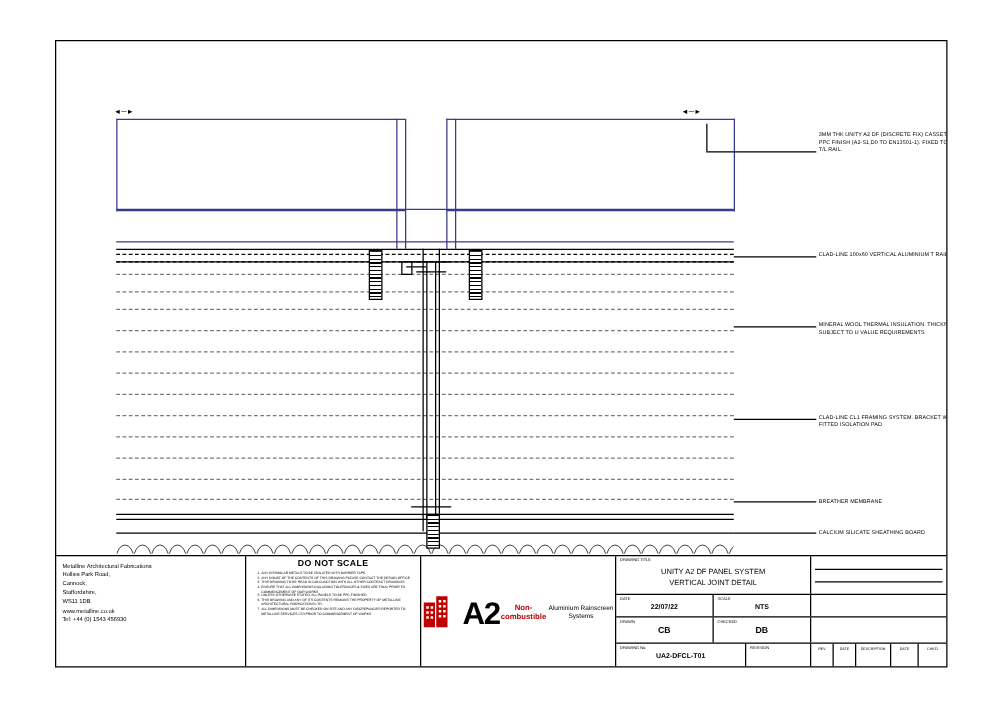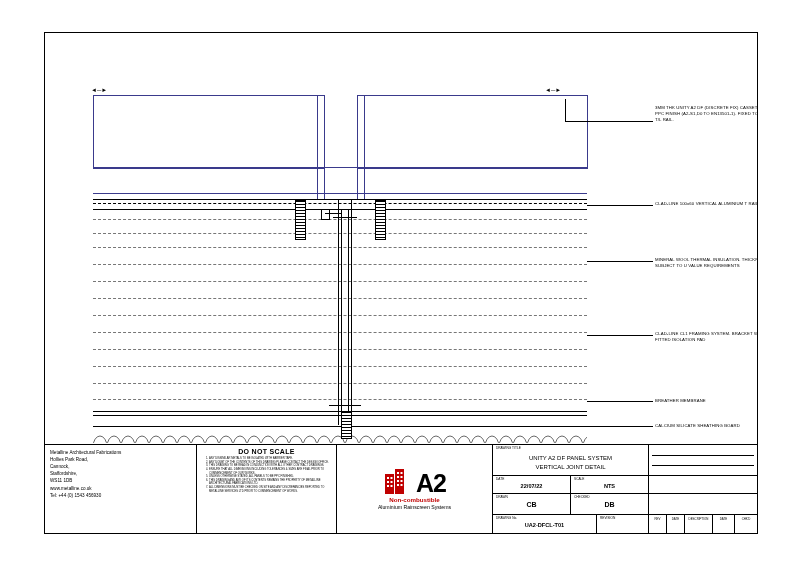--- a/index.html
+++ b/index.html
@@ -45,21 +45,21 @@
 
   .dimarrow{position:absolute;font-size:6px;line-height:6px;}
 
   
   .tb{position:absolute;left:0;bottom:0;width:100%;height:88px;border-top:1px solid #000;display:flex;}
   .tb-col{border-right:1px solid #000;box-sizing:border-box;}
   .c1{width:152px;padding:4px 5px;font-size:4.6px;line-height:1.55;}
   .c2{width:140px;padding:3px 4px;}
   .c2 .dns{text-align:center;font-size:7px;font-weight:bold;letter-spacing:.3px;margin-bottom:2px;}
   .c2 ol{margin:0;padding-left:8px;font-size:2.7px;line-height:1.35;}
-  .c3{width:156px;display:flex;align-items:center;justify-content:center;flex-direction:column;}
+  .c3{width:156px;display:flex;align-items:center;justify-content:center;}
   .c4{flex:1;display:flex;flex-direction:column;}
   .logo{display:flex;align-items:flex-end;gap:3px;}
   .logo-mark{width:30px;height:26px;position:relative;}
   .logo-a{font-size:25px;font-weight:bold;color:#000;line-height:22px;letter-spacing:-1px;}
   .logo-sub1{font-size:6.2px;font-weight:bold;color:#c00000;text-align:center;margin-top:2px;}
   .logo-sub2{font-size:5.2px;color:#000;text-align:center;margin-top:1px;}
 
   .r{display:flex;border-bottom:1px solid #000;}
   .r:last-child{border-bottom:none;}
   .cell{border-right:1px solid #000;box-sizing:border-box;padding:1px 3px;position:relative;}

